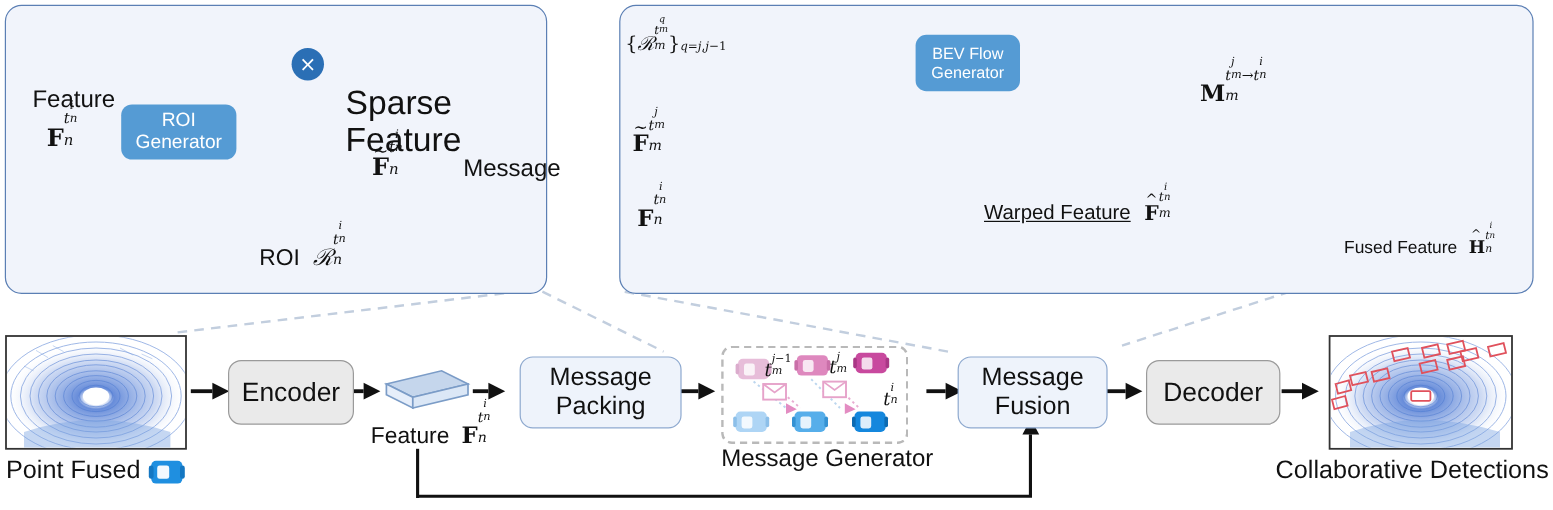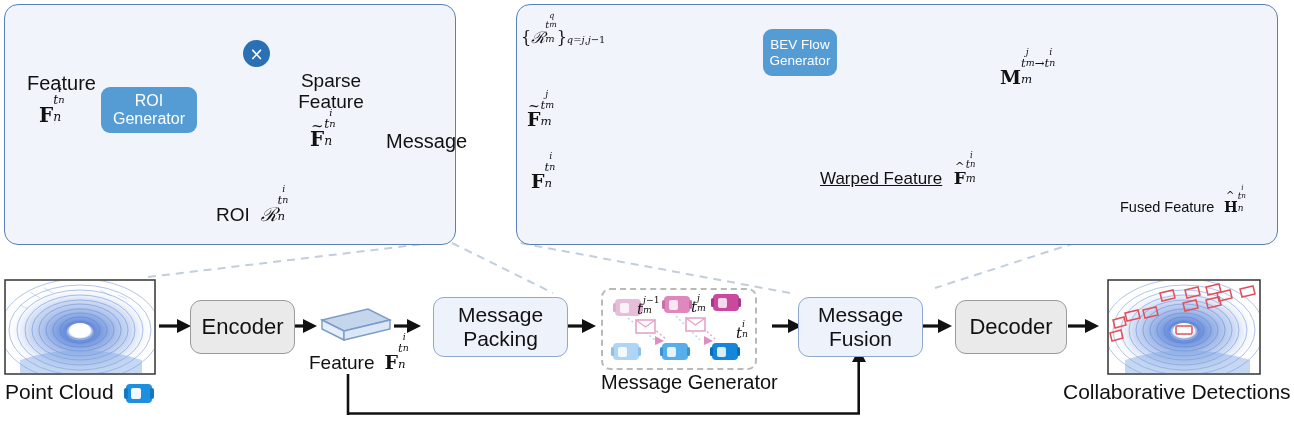--- a/index.html
+++ b/index.html
@@ -372,21 +372,21 @@
 
   <div class="pbox blue" style="left:101px;top:87px;width:96px;height:46px;font-size:16px;flex-direction:column;">
     <span>ROI</span>
     <span>Generator</span>
   </div>
 
   <div class="otimes" style="left:243px;top:40px;width:27px;height:27px;font-size:17px;">
     <span>×</span>
   </div>
 
-  <div class="lbl ctr" style="left:288px;top:70px;font-size:19px;width:86px;">
+  <div class="lbl ctr" style="left:288px;top:70px;font-size:28px;width:86px;">
     <div>Sparse</div>
     <div>Feature</div>
   </div>
   <div class="lbl math" style="left:310px;top:120px;font-size:20px;">
     <span class="mv" style="position:relative;">F<span style="position:absolute;left:1px;top:-9px;font-size:.75em;font-weight:400;">~</span></span><span class="supsub"><span class="up"><span class="it">t</span><span class="supsub" style="font-size:.8em"><span class="up it">i</span><span class="dn it">n</span></span></span><span class="dn it">n</span></span>
   </div>
 
   <div class="lbl math" style="left:216px;top:196px;font-size:19px;">
     <span style="font-family:'Liberation Sans',sans-serif;">ROI</span>
     <span class="cal" style="margin-left:5px;">ℛ</span><span class="supsub"><span class="up"><span class="it">t</span><span class="supsub" style="font-size:.8em"><span class="up it">i</span><span class="dn it">n</span></span></span><span class="dn it">n</span></span>
@@ -401,42 +401,42 @@
   </div>
 
   <div class="lbl math" style="left:527px;top:101px;font-size:19px;">
     <span class="mv" style="position:relative;">F<span style="position:absolute;left:1px;top:-9px;font-size:.75em;font-weight:400;">~</span></span><span class="supsub"><span class="up"><span class="it">t</span><span class="supsub" style="font-size:.8em"><span class="up it">j</span><span class="dn it">m</span></span></span><span class="dn it">m</span></span>
   </div>
 
   <div class="lbl math" style="left:531px;top:163px;font-size:19px;">
     <span class="mv">F</span><span class="supsub"><span class="up"><span class="it">t</span><span class="supsub" style="font-size:.8em"><span class="up it">i</span><span class="dn it">n</span></span></span><span class="dn it">n</span></span>
   </div>
 
-  <div class="pbox blue" style="left:763px;top:29px;width:74px;height:47px;font-size:13.5px;flex-direction:column;">
+  <div class="pbox blue" style="left:763px;top:29px;width:87px;height:47px;font-size:13.5px;flex-direction:column;">
     <span>BEV Flow</span>
     <span>Generator</span>
   </div>
 
   <div class="lbl math" style="left:1000px;top:59px;font-size:19px;">
     <span class="mv">M</span><span class="supsub"><span class="up"><span class="it">t</span><span class="supsub" style="font-size:.8em"><span class="up it">j</span><span class="dn it">m</span></span><span>→</span><span class="it">t</span><span class="supsub" style="font-size:.8em"><span class="up it">i</span><span class="dn it">n</span></span></span><span class="dn it">m</span></span>
   </div>
 
   <div class="lbl math" style="left:820px;top:161px;font-size:17px;">
     <span style="font-family:'Liberation Sans',sans-serif;text-decoration:underline;">Warped Feature</span>
     <span class="mv" style="margin-left:6px;position:relative;">F<span style="position:absolute;left:1px;top:-8px;font-size:.7em;font-weight:400;">^</span></span><span class="supsub"><span class="up"><span class="it">t</span><span class="supsub" style="font-size:.8em"><span class="up it">i</span><span class="dn it">n</span></span></span><span class="dn it">m</span></span>
   </div>
 
 
   <div class="lbl math" style="left:1120px;top:193px;font-size:14.5px;">
     <span style="font-family:'Liberation Sans',sans-serif;">Fused Feature</span>
     <span class="mv" style="margin-left:5px;position:relative;">H<span style="position:absolute;left:2px;top:-8px;font-size:.7em;font-weight:400;">^</span></span><span class="supsub"><span class="up"><span class="it">t</span><span class="supsub" style="font-size:.8em"><span class="up it">i</span><span class="dn it">n</span></span></span><span class="dn it">n</span></span>
   </div>
 
   <div class="lbl" style="left:5px;top:380px;font-size:21px;">
-    <span>Point Cloud</span>
+    <span>Point Fused</span>
   </div>
 
   <div class="pbox grey" style="left:190px;top:300px;width:103px;height:52px;font-size:22px;">
     <span>Encoder</span>
   </div>
 
   <div class="lbl math" style="left:309px;top:344px;font-size:19px;">
     <span style="font-family:'Liberation Sans',sans-serif;">Feature</span>
     <span class="mv" style="margin-left:4px;">F</span><span class="supsub"><span class="up"><span class="it">t</span><span class="supsub" style="font-size:.8em"><span class="up it">i</span><span class="dn it">n</span></span></span><span class="dn it">n</span></span>
   </div>

